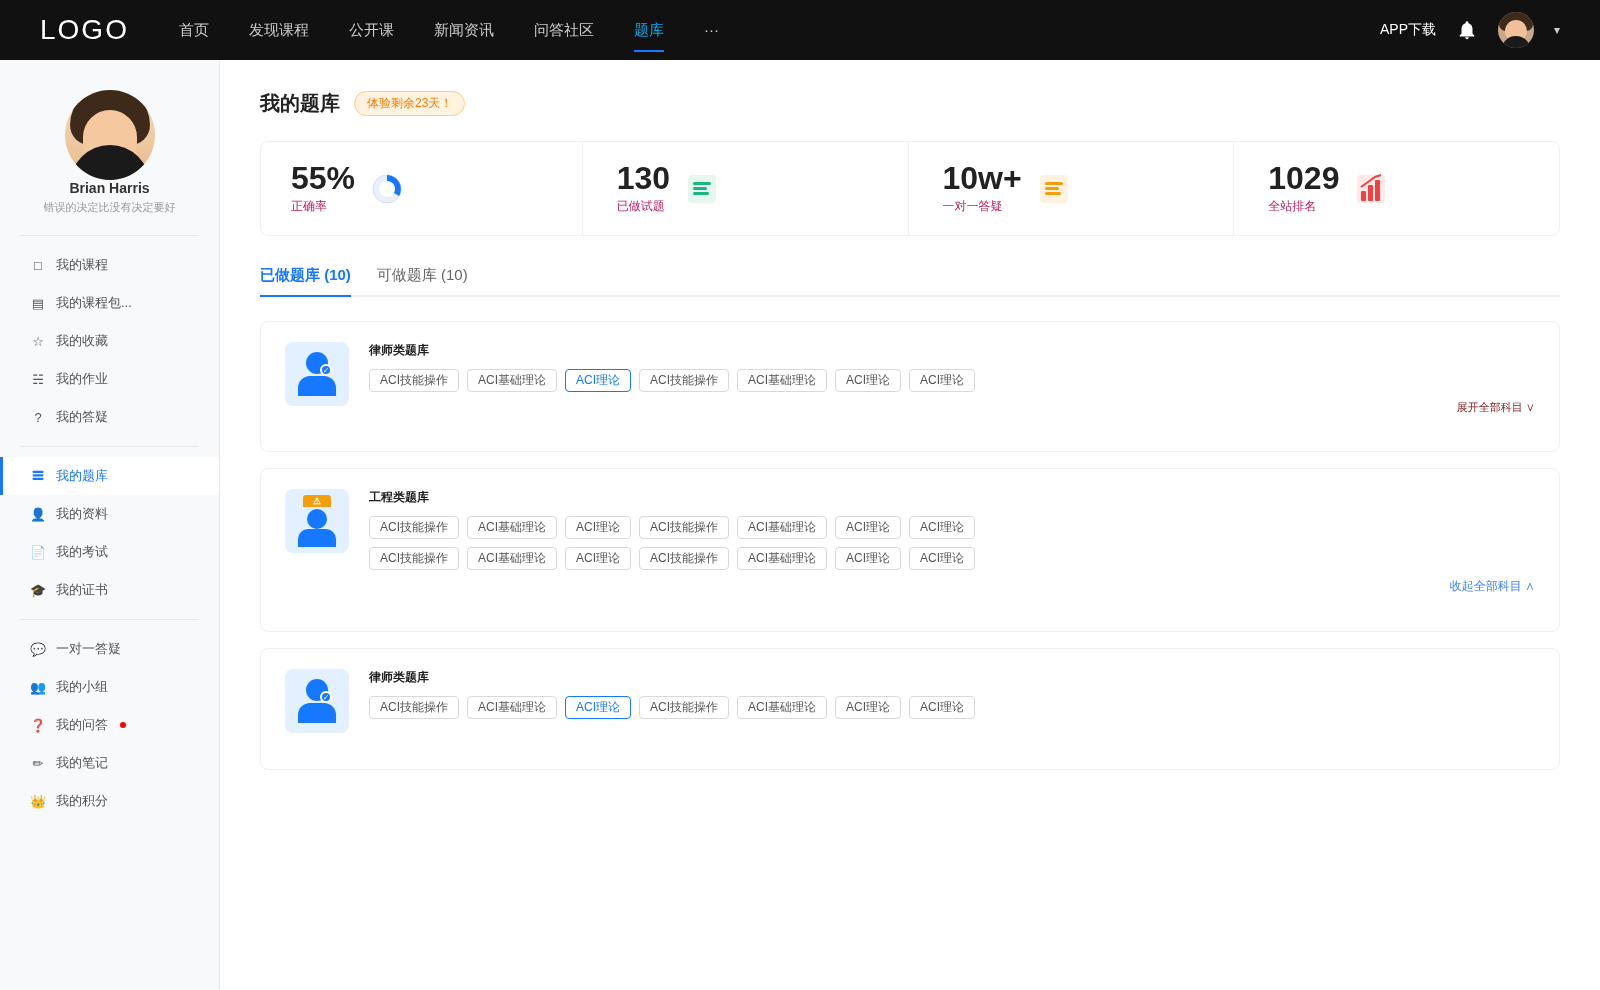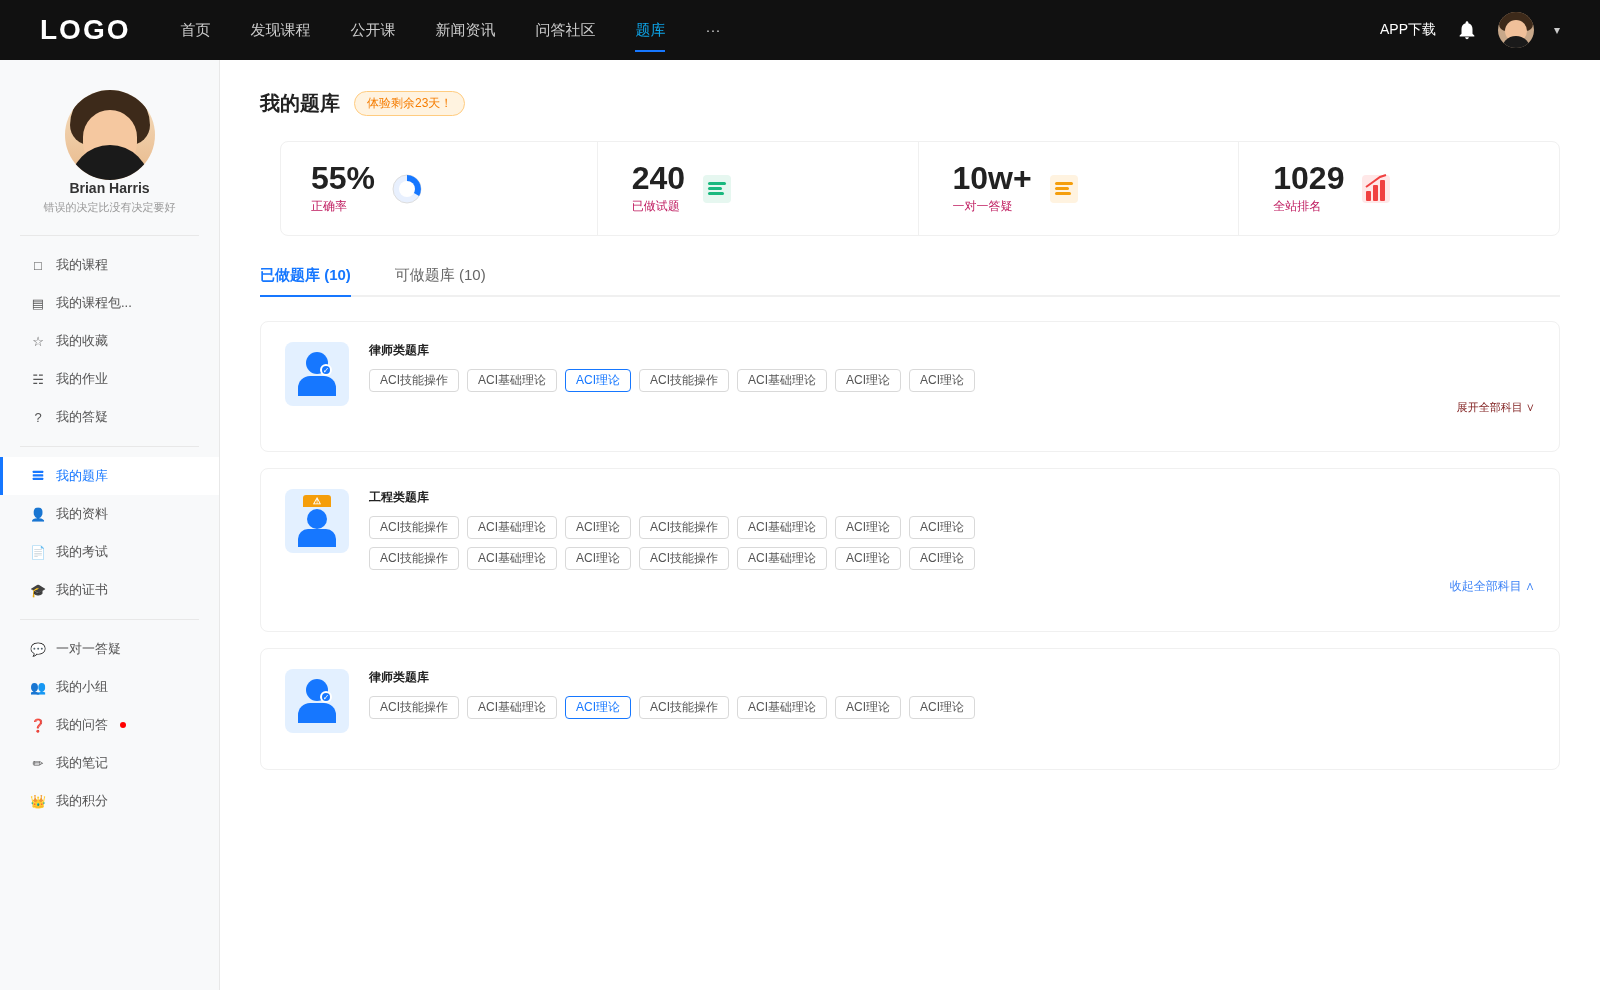--- a/index.html
+++ b/index.html
@@ -11,21 +11,21 @@
       height: 60px;
       display: flex;
       align-items: center;
       padding: 0 40px;
       gap: 30px;
       position: sticky; top: 0; z-index: 100;
     }
     .navbar-logo {
       color: #fff;
       font-size: 28px;
-      font-weight: bold;
+      font-weight: normal;
       letter-spacing: 2px;
       margin-right: 20px;
     }
     .navbar-nav {
       display: flex;
       gap: 40px;
       flex: 1;
     }
     .nav-item {
       color: #ccc;
@@ -163,21 +163,20 @@
     }
 
     
     .stats-row {
       display: flex;
       gap: 4px;
       margin-bottom: 30px;
       border: 1px solid #f0f0f0;
       border-radius: 8px;
       overflow: hidden;
-      margin-left: 20px;
     }
     .stat-item {
       flex: 1;
       padding: 20px 30px;
       border-right: 1px solid #f0f0f0;
       display: flex;
       align-items: center;
       gap: 14px;
     }
     .stat-item:last-child { border-right: none; }
@@ -196,21 +195,21 @@
     .stat-icon {
       width: 36px; height: 36px;
       border-radius: 50%;
       display: flex; align-items: center; justify-content: center;
       font-size: 18px;
     }
 
     
     .tabs-row {
       display: flex;
-      gap: 44px;
+      gap: 26px;
       border-bottom: 2px solid #f0f0f0;
       margin-bottom: 24px;
     }
     .tab-item {
       font-size: 15px;
       padding-bottom: 10px;
       cursor: pointer;
       color: #666;
       position: relative;
     }
@@ -493,21 +492,21 @@
           <svg width="36" height="36" viewBox="0 0 36 36">
             <circle cx="18" cy="18" r="14" fill="#e8f0fe" stroke="#ddd" stroke-width="1"></circle>
             <path d="M18 18 L18 4 A14 14 0 0 1 30.1 25 Z" fill="#1677ff"></path>
             <circle cx="18" cy="18" r="8" fill="white"></circle>
           </svg>
         </div>
       </div>
 
       <div class="stat-item">
         <div class="stat-text">
-          <div class="stat-value">240</div>
+          <div class="stat-value">130</div>
           <div class="stat-label">已做试题</div>
         </div>
         <div class="stat-icon">
           <svg width="32" height="32" viewBox="0 0 32 32">
             <rect x="2" y="2" width="28" height="28" rx="4" fill="#e6f7f0"></rect>
             <rect x="7" y="9" width="18" height="3" rx="1.5" fill="#1ab87e"></rect>
             <rect x="7" y="14" width="14" height="3" rx="1.5" fill="#1ab87e"></rect>
             <rect x="7" y="19" width="16" height="3" rx="1.5" fill="#1ab87e"></rect>
           </svg>
         </div>

